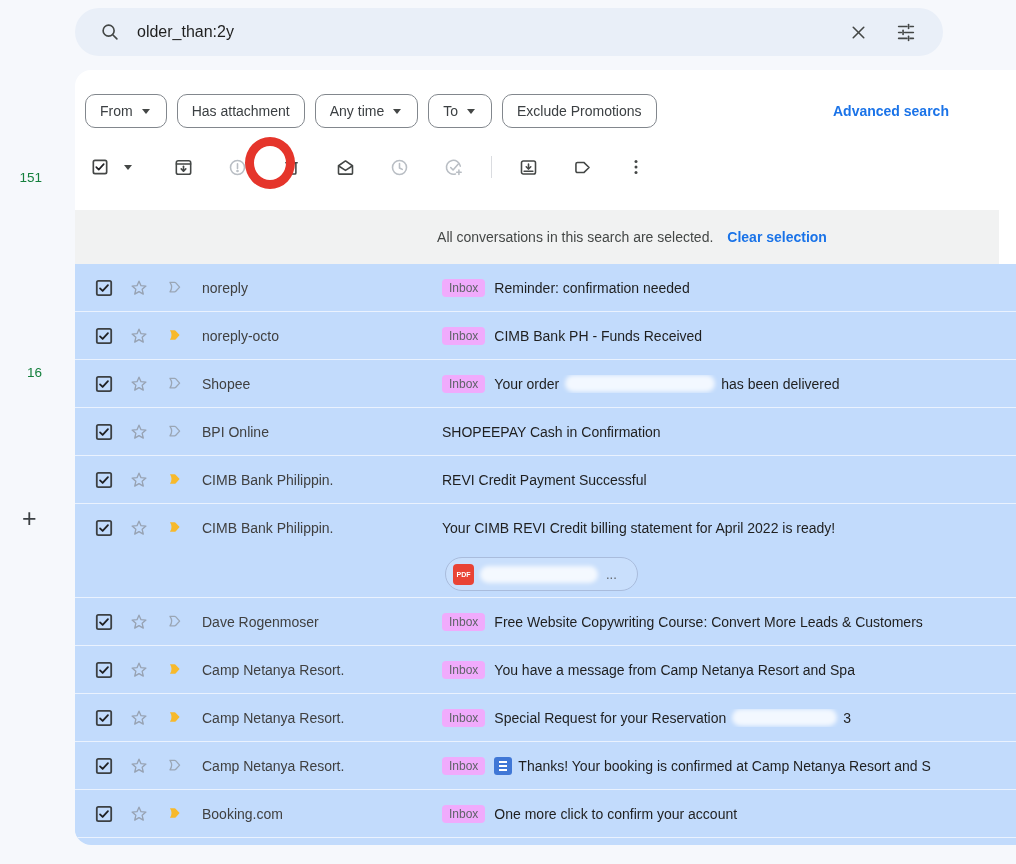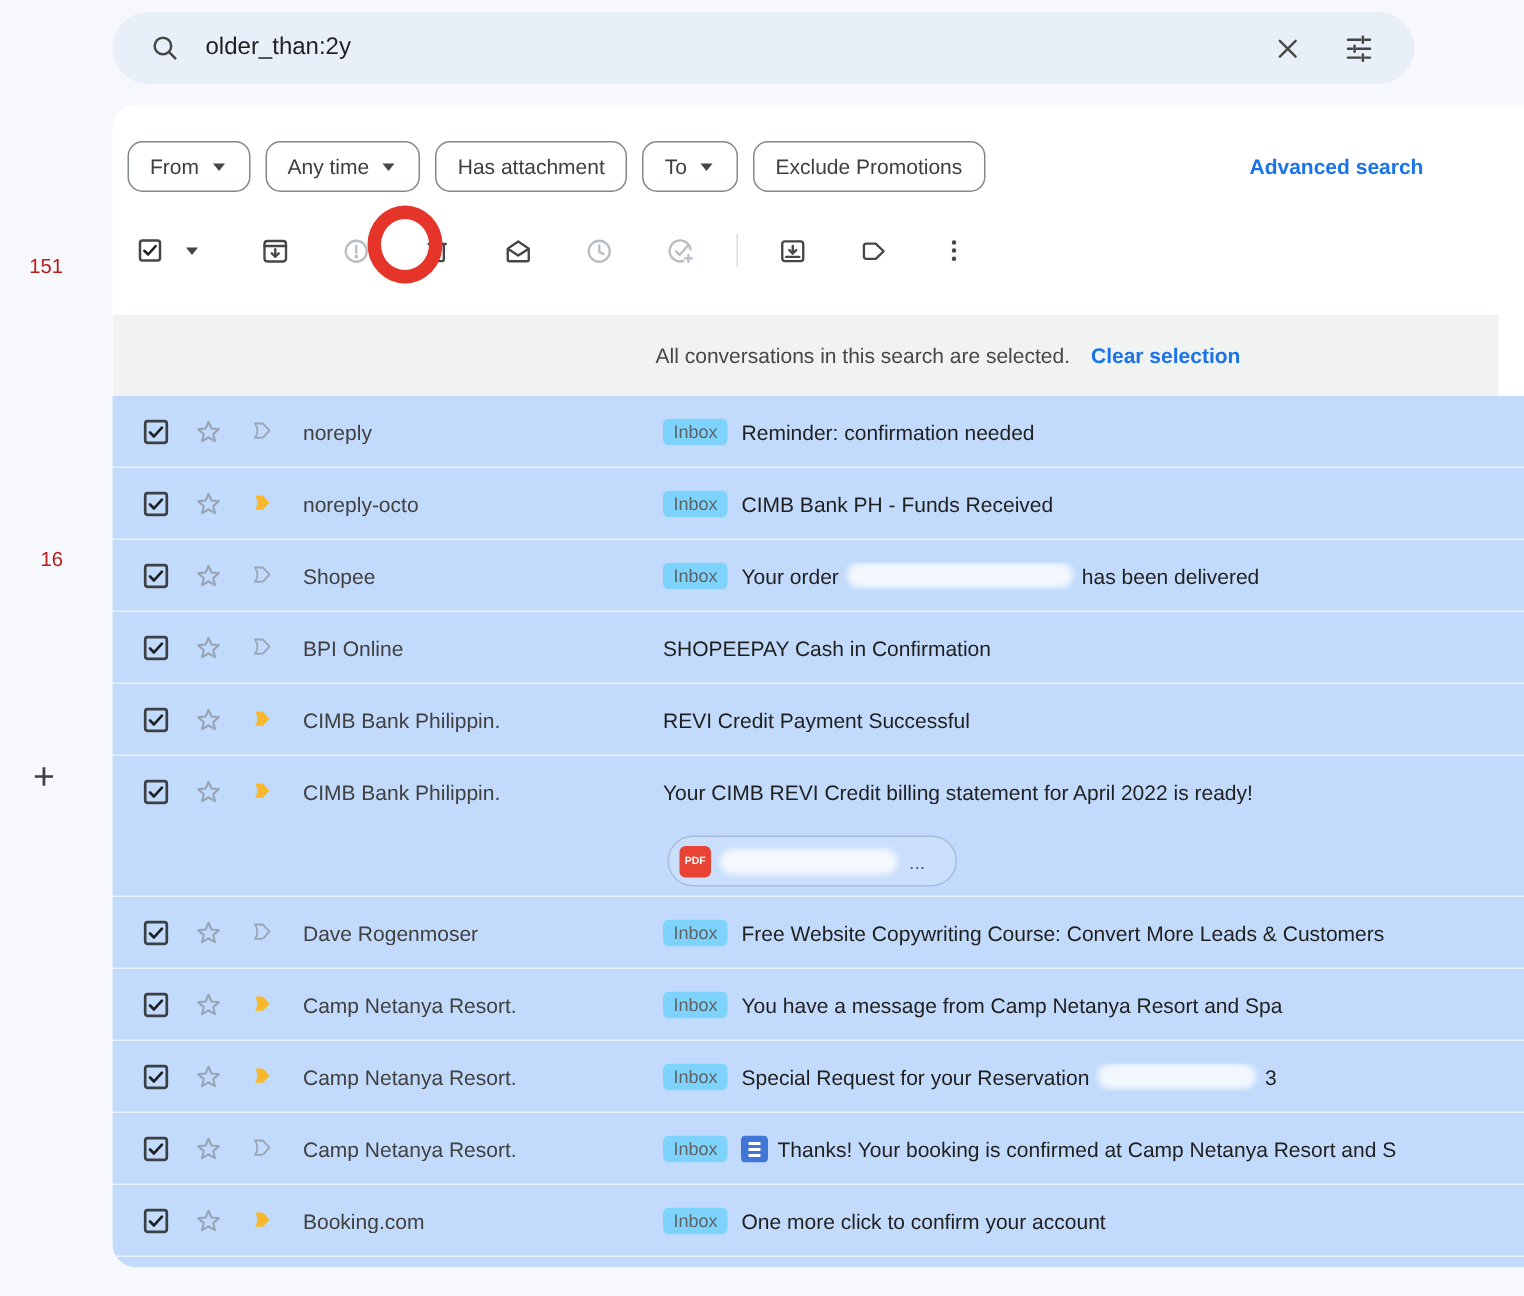--- a/index.html
+++ b/index.html
@@ -53,39 +53,39 @@
   
   .list { position:absolute; left:0; right:0; top:194px; bottom:0; background:#c2dbfc; }
   .row { border-bottom:1px solid rgba(255,255,255,0.65); background:#c2dbfc; }
   .row-main { height:47px; display:flex; align-items:center; padding-left:20px; overflow:hidden; }
   .row .cb { width:18px; height:18px; flex:0 0 auto; cursor:pointer; }
   .row .star { width:20px; margin-left:16px; flex:0 0 auto; cursor:pointer; display:flex; }
   .row .imp { width:19px; margin-left:17px; flex:0 0 auto; cursor:pointer; display:flex; }
   .sender { margin-left:17px; width:240px; flex:0 0 auto; font-size:14px; color:#404040; white-space:nowrap; overflow:hidden; }
   .subj-zone { flex:1; display:flex; align-items:center; white-space:nowrap; overflow:hidden; font-size:14px; color:#1f1f1f; }
   .inbox-chip {
-    background:#7dd3fc; color:#5f6368; font-size:12px; border-radius:4px;
+    background:#f0abfc; color:#5f6368; font-size:12px; border-radius:4px;
     padding:2px 7px; margin-right:9px; flex:0 0 auto;
   }
   .blur-blob {
     display:inline-block; height:17px; border-radius:9px;
     background:rgba(255,255,255,0.8); filter:blur(2px); margin:0 6px; vertical-align:middle; flex:0 0 auto;
   }
   .emoji-chip { width:18px; height:18px; border-radius:3px; background:#4077d6; margin-right:6px; flex:0 0 auto; position:relative; }
   .emoji-chip::after { content:""; position:absolute; left:5px; top:4px; width:8px; height:11px;
     background:repeating-linear-gradient(#fff 0 2px,#4077d6 2px 4px); }
   .attach-line { height:46px; display:flex; align-items:center; padding-left:370px; }
   .attach-chip {
     width:193px; height:34px; border:1.5px solid #a9bcdc; border-radius:17px;
     display:flex; align-items:center; padding:0 10px 0 7px; cursor:pointer; background:rgba(255,255,255,0.12);
   }
   .pdf-badge { width:21px; height:21px; background:#e94335; border-radius:4px; color:#fff; font-size:7px; font-weight:700; display:flex; align-items:center; justify-content:center; flex:0 0 auto; }
   .attach-ellipsis { color:#5f6368; font-size:13px; margin-left:2px; }
   
-  .rail-num { position:absolute; font-size:13.5px; color:#b91c1c; width:34px; text-align:right; left:8px; }
+  .rail-num { position:absolute; font-size:13.5px; color:#15803d; width:34px; text-align:right; left:8px; }
   .rail-plus { position:absolute; left:22px; top:504px; font-size:25px; color:#3c4043; font-weight:400; cursor:pointer; }
   svg { display:block; }
 </style>
 </head>
 <body>
 
 <div class="searchbar">
   <span class="icon-btn">
       <svg width="22" height="22" viewBox="0 0 24 24" fill="none" stroke="#444746" stroke-width="1.8" stroke-linecap="round" stroke-linejoin="round">
         <circle cx="10.5" cy="10.5" r="6"></circle>
@@ -123,29 +123,29 @@
   <div class="chips">
       <div class="chip">
         <span>From</span>
         <span>
           <svg width="12" height="12" viewBox="0 0 12 12">
             <path d="M2 4 h8 L6 9 z" fill="#444746"></path>
           </svg>
         </span>
       </div>
       <div class="chip">
+        <span>Has attachment</span>
+      </div>
+      <div class="chip">
         <span>Any time</span>
         <span>
           <svg width="12" height="12" viewBox="0 0 12 12">
             <path d="M2 4 h8 L6 9 z" fill="#444746"></path>
           </svg>
         </span>
-      </div>
-      <div class="chip">
-        <span>Has attachment</span>
       </div>
       <div class="chip">
         <span>To</span>
         <span>
           <svg width="12" height="12" viewBox="0 0 12 12">
             <path d="M2 4 h8 L6 9 z" fill="#444746"></path>
           </svg>
         </span>
       </div>
       <div class="chip">

